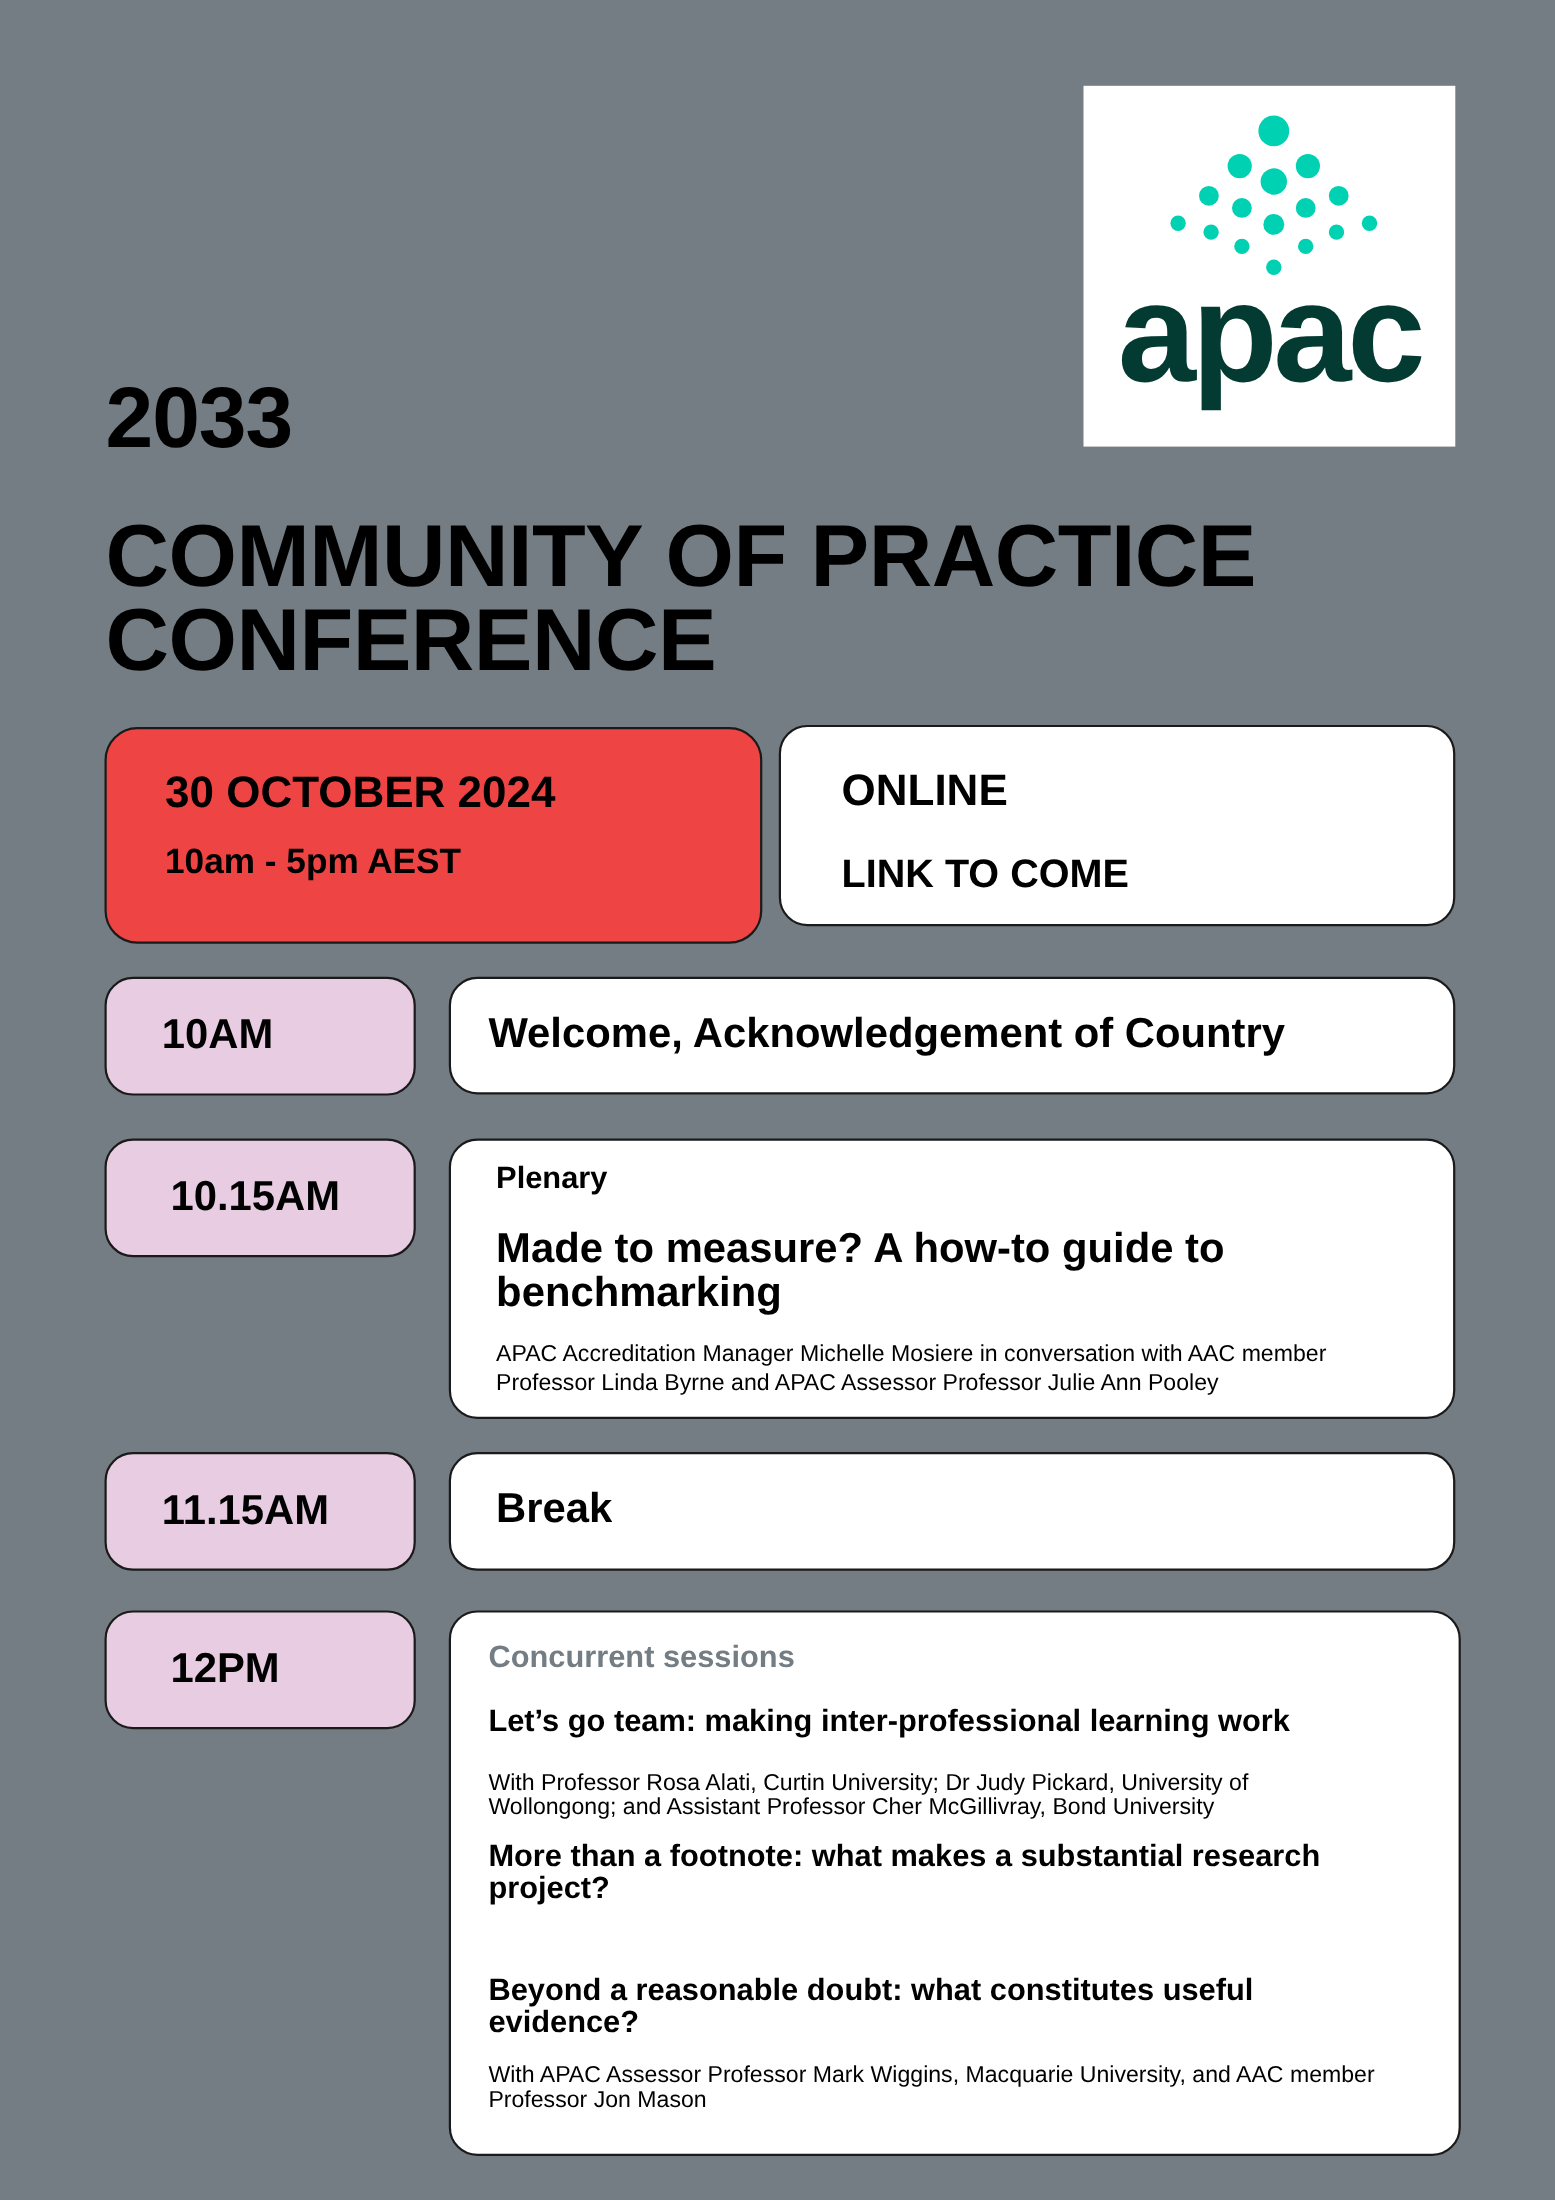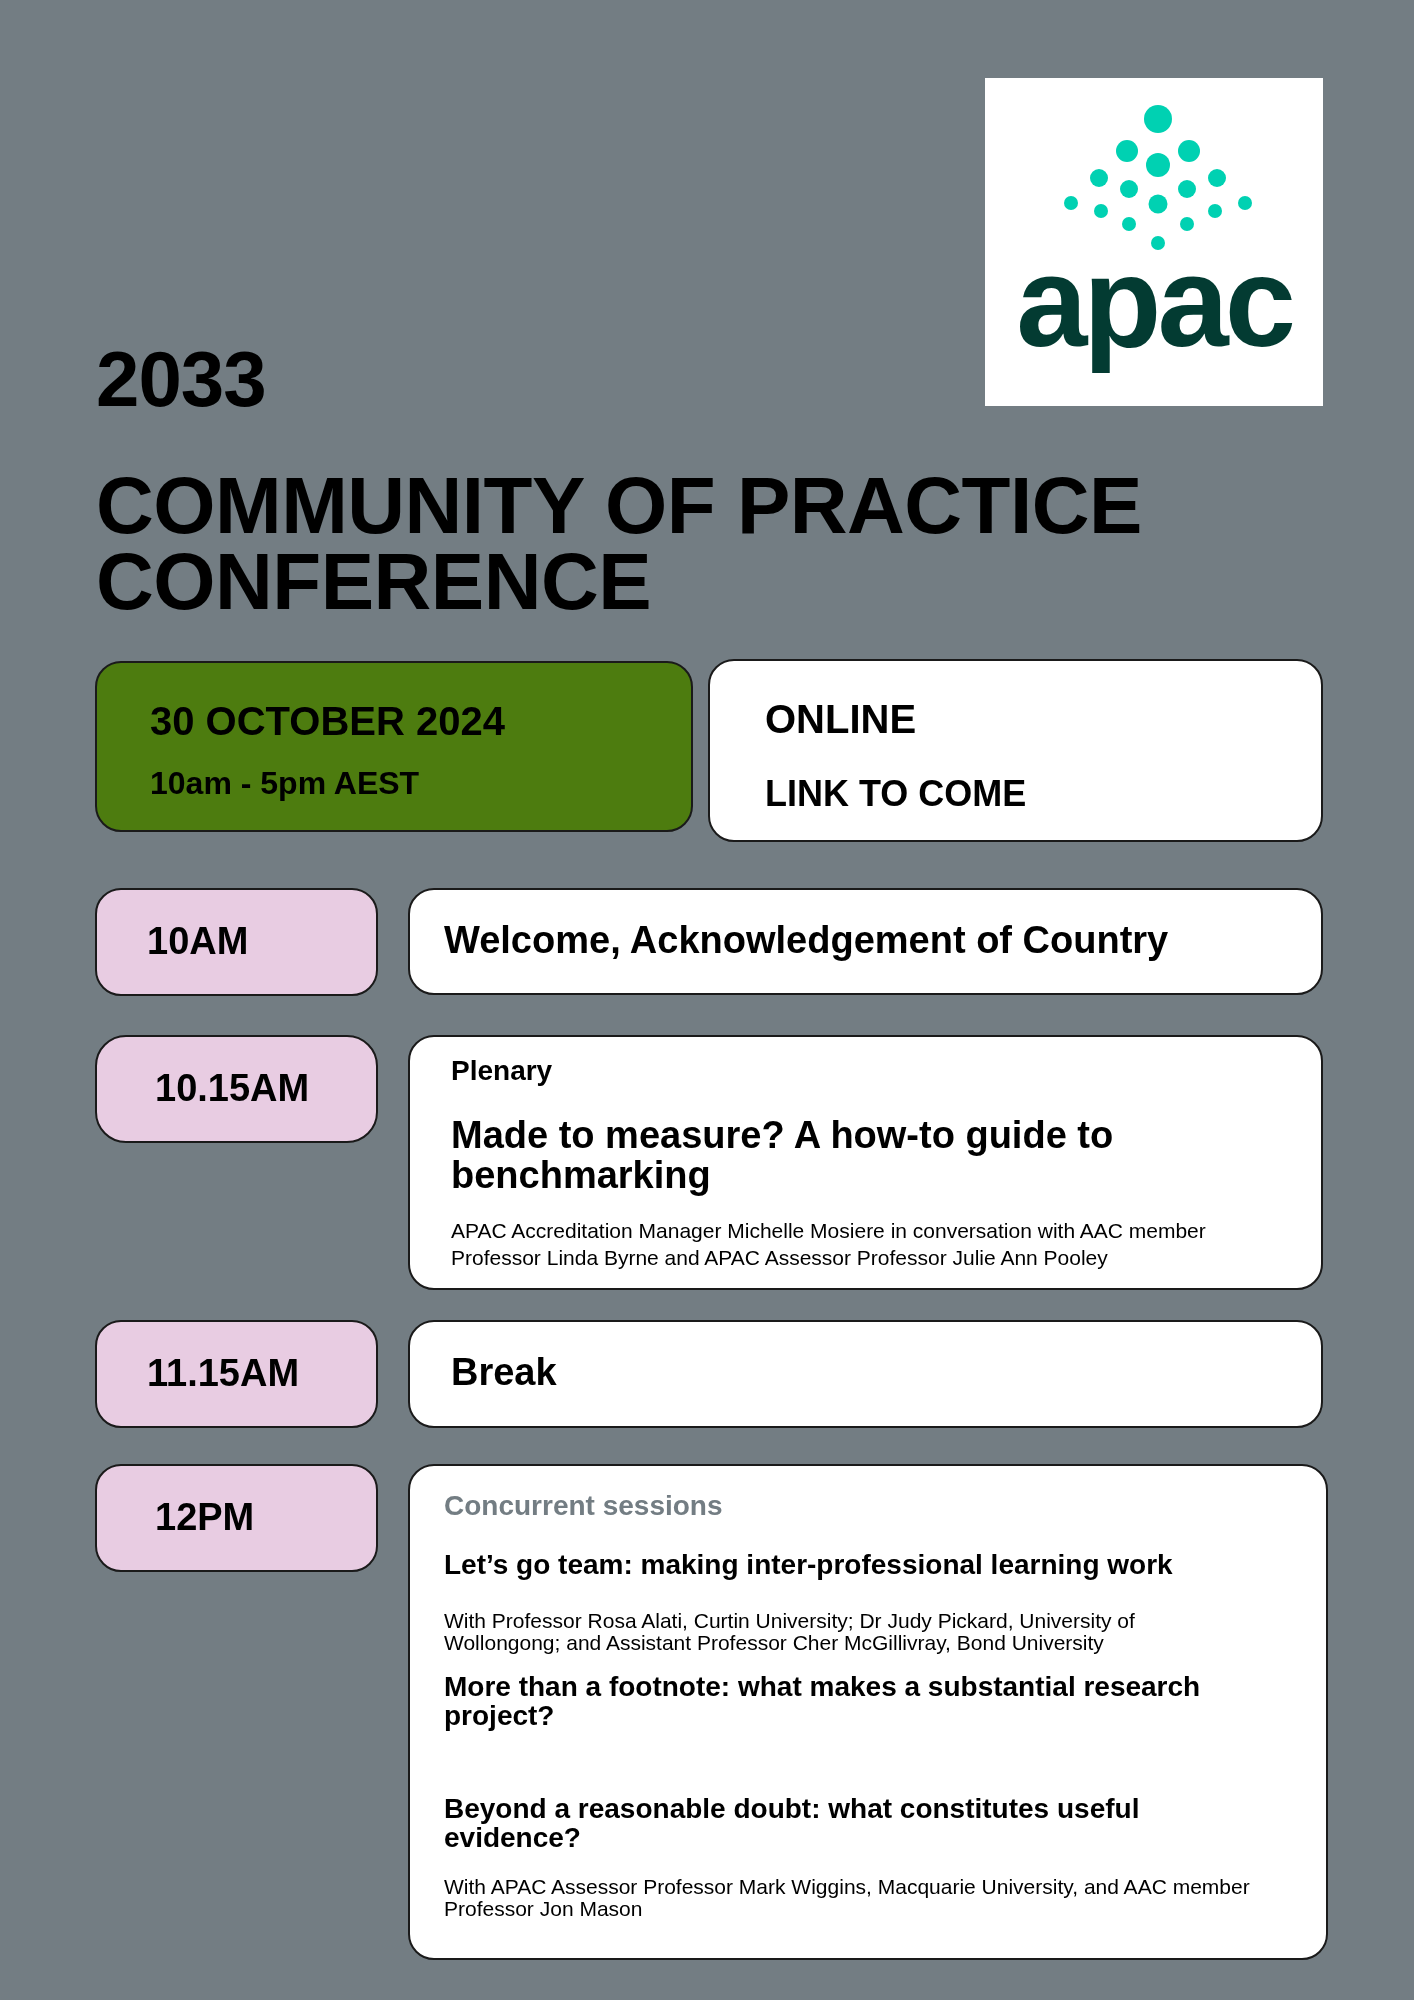--- a/index.html
+++ b/index.html
@@ -21,21 +21,21 @@
       left: 96px; top: 340px;
       font-size: 78px; font-weight: 700; letter-spacing: -1px; line-height: 1;
     }
     .title {
       left: 96px; top: 468px; width: 1150px;
       font-size: 80px; font-weight: 700; line-height: 76px; letter-spacing: -0.5px;
     }
     .card {
       border: 2px solid #1a1a1a; border-radius: 26px; box-sizing: border-box;
     }
-    .date-card { left: 95px; top: 661px; width: 598px; height: 171px; background: #4d7c0f; }
+    .date-card { left: 95px; top: 661px; width: 598px; height: 197px; background: #ef4444; border-radius: 30px; }
     .date-card .big { position: absolute; left: 53px; top: 36px; font-size: 40px; font-weight: 700; }
     .date-card .small { position: absolute; left: 53px; top: 102px; font-size: 32px; font-weight: 700; }
     .loc-card { left: 708px; top: 659px; width: 615px; height: 183px; background: #ffffff; }
     .loc-card .big { position: absolute; left: 55px; top: 36px; font-size: 40px; font-weight: 700; }
     .loc-card .small { position: absolute; left: 55px; top: 112px; font-size: 36px; font-weight: 700; }
     .time-pill {
       background: #e8cce2; border: 2px solid #1a1a1a; border-radius: 26px; box-sizing: border-box;
       width: 283px; height: 108px;
       font-size: 38px; font-weight: 700;
     }
@@ -92,21 +92,21 @@
   <div class="small">LINK TO COME</div>
 </div>
 
 <div class="abs time-pill" style="left:95px; top:888px;">
   <span>10AM</span>
 </div>
 <div class="abs session" style="left:408px; top:888px; width:915px; height:107px;padding-left:44px;">
   <div class="s-title-lg" style="left:34px; top:30px;">Welcome, Acknowledgement of Country</div>
 </div>
 
-<div class="abs time-pill" style="left:95px; top:1035px;border-radius:31px;">
+<div class="abs time-pill" style="left:95px; top:1035px;">
   <span style="left:58px;">10.15AM</span>
 </div>
 <div class="abs session" style="left:408px; top:1035px; width:915px; height:255px;">
   <div class="label" style="left:41px; top:18px;">Plenary</div>
   <div class="s-title-lg" style="left:41px; top:78px; width:780px;">Made to measure? A how-to guide to benchmarking</div>
   <div class="desc" style="left:41px; top:180px; width:850px;">APAC Accreditation Manager Michelle Mosiere in conversation with AAC member Professor Linda Byrne and APAC Assessor Professor Julie Ann Pooley</div>
 </div>
 
 <div class="abs time-pill" style="left:95px; top:1320px;">
   <span>11.15AM</span>

